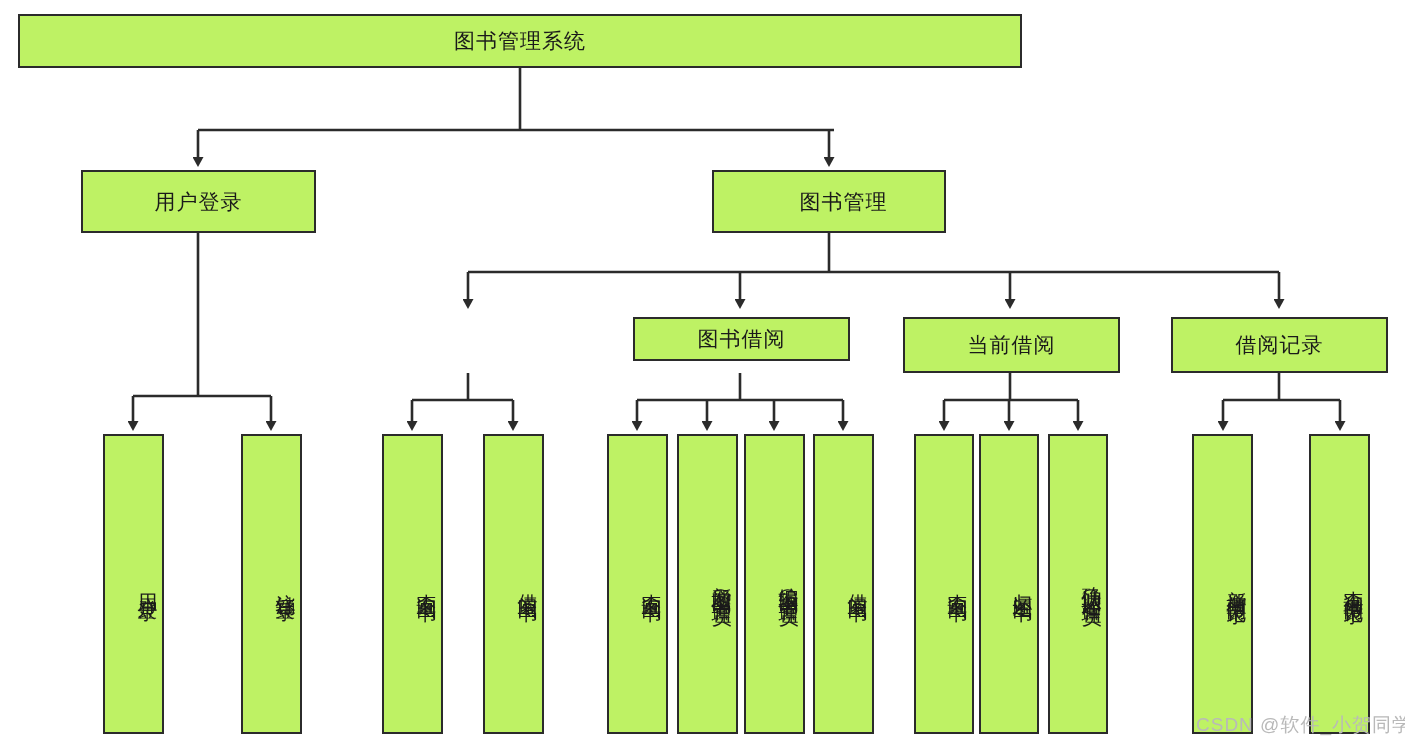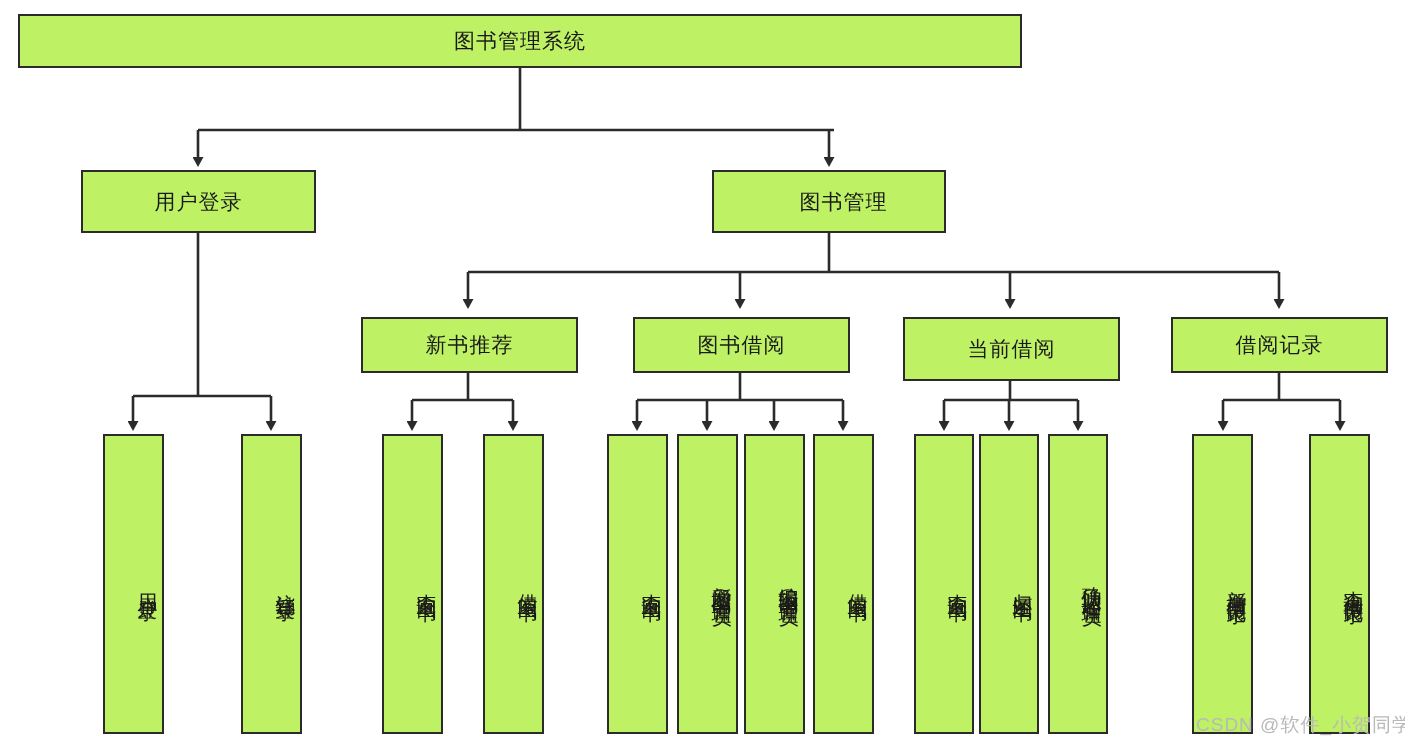--- a/index.html
+++ b/index.html
@@ -120,27 +120,24 @@
     <span>图书管理系统</span>
   </div>
 
   <div class="node h" style="left:81px; top:170px; width:235px; height:63px;">
     <span>用户登录</span>
   </div>
   <div class="node h" style="left:712px; top:170px; width:234px; height:63px;padding-left:29px;">
     <span>图书管理</span>
   </div>
 
-  <div class="node h" style="left:361px; top:317px; width:217px; height:56px;">
-    <span>新书推荐</span>
-  </div>
-  <div class="node h" style="left:633px; top:317px; width:217px; height:56px;">
+  <div class="node h" style="left:633px; top:317px; width:217px; height:44px;">
     <span>图书借阅</span>
   </div>
-  <div class="node h" style="left:903px; top:317px; width:217px; height:64px;">
+  <div class="node h" style="left:903px; top:317px; width:217px; height:56px;">
     <span>当前借阅</span>
   </div>
   <div class="node h" style="left:1171px; top:317px; width:217px; height:56px;">
     <span>借阅记录</span>
   </div>
 
   <div class="node v" style="left:103px; top:434px; width:61px; height:300px;">
     <span>用户登录</span>
   </div>
   <div class="node v" style="left:241px; top:434px; width:61px; height:300px;">

